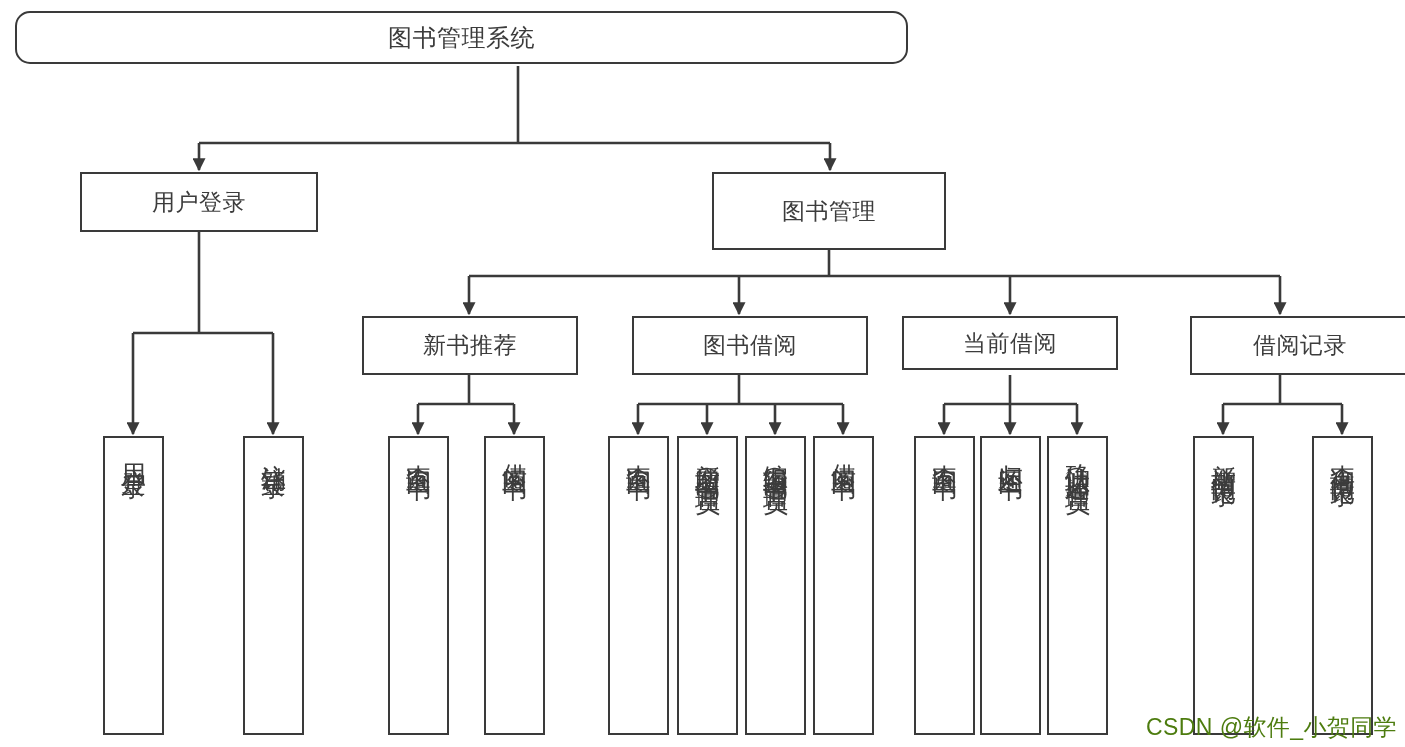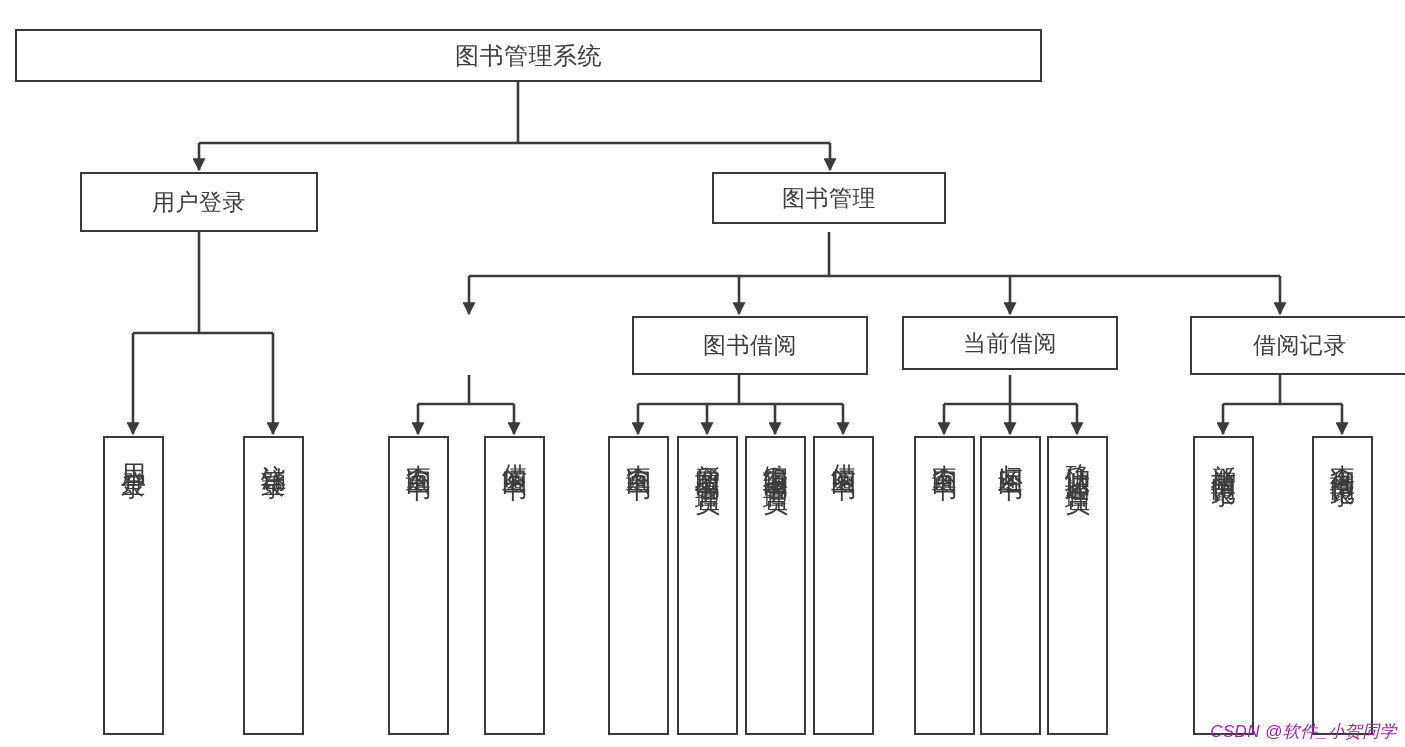--- a/index.html
+++ b/index.html
@@ -62,25 +62,24 @@
     text-orientation: upright;
     font-size: 25px;
     line-height: 1.0;
     letter-spacing: 4px;
     white-space: nowrap;
   }
   .watermark {
     position: absolute;
     right: 8px;
     bottom: 4px;
-    font-size: 17px;
-    color: #a21caf;
+    font-size: 23px;
+    color: #4d7c0f;
     white-space: nowrap;
     letter-spacing: 0.4px;
-    font-style: italic;
   }
 </style>
 </head>
 <body>
 
 <div id="canvas">
 
   <svg class="edges" viewBox="0 0 1405 747" xmlns="http://www.w3.org/2000/svg">
     <defs>
       <marker id="arrow" viewBox="0 0 10 10" refX="9" refY="5" markerWidth="5" markerHeight="5" orient="auto-start-reverse">
@@ -124,31 +123,34 @@
       <path d="M 1010 404 L 1010 434" marker-end="url(#arrow)"></path>
       <path d="M 1077 404 L 1077 434" marker-end="url(#arrow)"></path>
 
       <path d="M 1280 375 L 1280 404"></path>
       <path d="M 1223 404 L 1342 404"></path>
       <path d="M 1223 404 L 1223 434" marker-end="url(#arrow)"></path>
       <path d="M 1342 404 L 1342 434" marker-end="url(#arrow)"></path>
     </g>
   </svg>
 
-  <div class="node h root" style="left:15px; top:29px; width:1027px; height:53px;">
+  <div class="node h root" style="left:15px; top:11px; width:893px; height:53px;border-radius:15px;">
     <span class="lbl">图书管理系统</span>
   </div>
 
   <div class="node h" style="left:80px; top:172px; width:238px; height:60px;">
     <span class="lbl">用户登录</span>
   </div>
-  <div class="node h" style="left:712px; top:172px; width:234px; height:52px;">
+  <div class="node h" style="left:712px; top:172px; width:234px; height:78px;">
     <span class="lbl">图书管理</span>
   </div>
 
+  <div class="node h" style="left:362px; top:316px; width:216px; height:59px;">
+    <span class="lbl">新书推荐</span>
+  </div>
   <div class="node h" style="left:632px; top:316px; width:236px; height:59px;">
     <span class="lbl">图书借阅</span>
   </div>
   <div class="node h" style="left:902px; top:316px; width:216px; height:54px;">
     <span class="lbl">当前借阅</span>
   </div>
   <div class="node h" style="left:1190px; top:316px; width:220px; height:59px;">
     <span class="lbl">借阅记录</span>
   </div>
 

